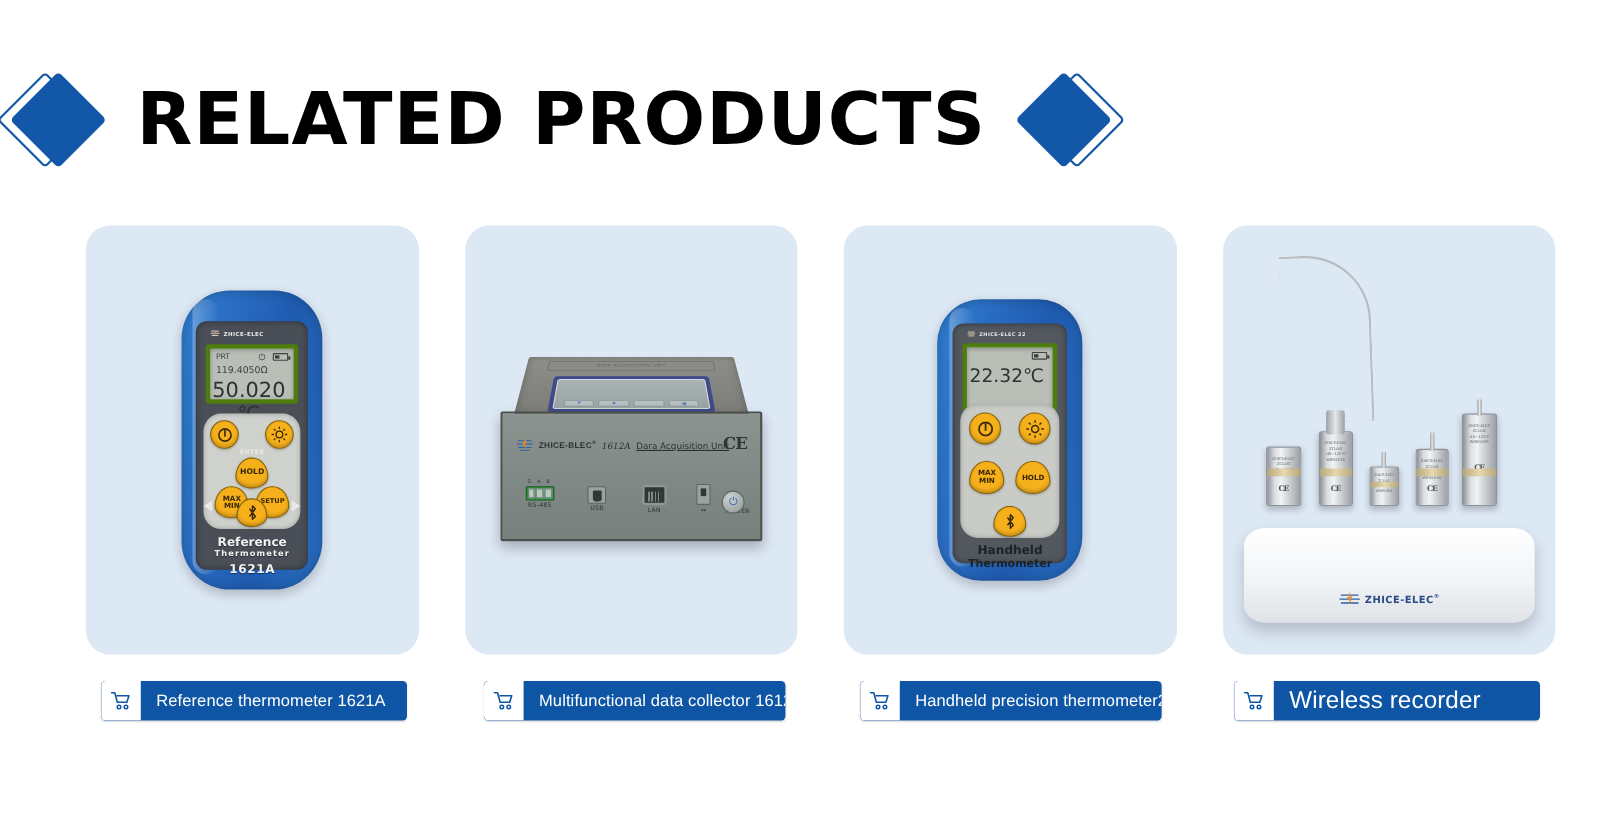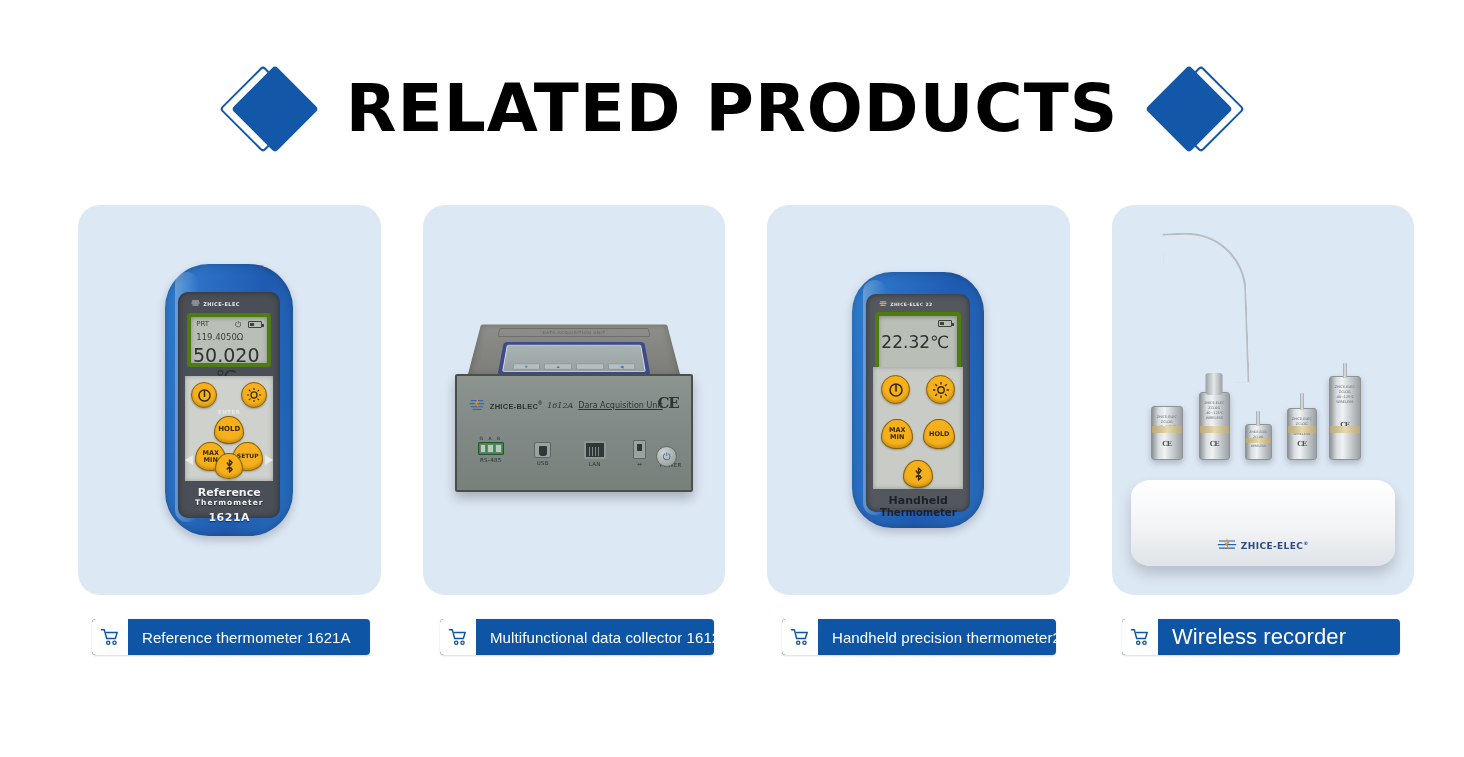--- a/index.html
+++ b/index.html
@@ -8,21 +8,21 @@
     width: 1464px; height: 757px;
     background: #ffffff;
     font-family: "Liberation Sans", sans-serif;
     overflow: hidden;
   }
   .page { position: relative; width: 1464px; height: 757px; }
 
   
   .title-row {
     position: absolute; left: 0; top: 62px; width: 1464px;
-    display: flex; align-items: center; justify-content: center; gap: 30px;
+    display: flex; align-items: center; gap: 30px;
   }
   .diamond {
     position: relative; width: 94px; height: 94px; flex: none;
   }
   .diamond .outline, .diamond .solid {
     position: absolute; width: 62px; height: 62px; top: 16px;
     transform: rotate(45deg); border-radius: 4px;
   }
   .diamond .outline { border: 2px solid #1358a8; background: #ffffff; }
   .diamond .solid  { background: #1358a8; }
@@ -102,21 +102,21 @@
     position: absolute; background: #b9bfb6;
     border: 4px solid #4d7c0f; border-radius: 3px;
     box-shadow: inset 0 1px 4px rgba(0,0,0,.3);
   }
   .meter .lcd .tiny { position: absolute; color: #3b4240; font-family: "DejaVu Sans", sans-serif; }
   .meter .lcd .main {
     position: absolute; left: 0; right: 6px; text-align: center;
     color: #2b3230; font-family: "DejaVu Sans", sans-serif; font-weight: 400;
   }
   .meter .keypad {
-    position: absolute; background: #cfd1cd; border-radius: 0;
+    position: absolute; background: #cfd1cd; border-radius: 16px;
     box-shadow: inset 0 0 5px rgba(0,0,0,.25);
     padding-left: 32px;
   }
   .btn {
     position: absolute; background: #f5b01c;
     border: 1px solid #8a6206;
     display: flex; align-items: center; justify-content: center;
     color: #3a2a00; font-weight: 700; text-align: center;
     font-family: "DejaVu Sans", sans-serif; line-height: 1.05;
     box-shadow: inset 0 -2px 3px rgba(0,0,0,.18), 0 1px 2px rgba(0,0,0,.25);

